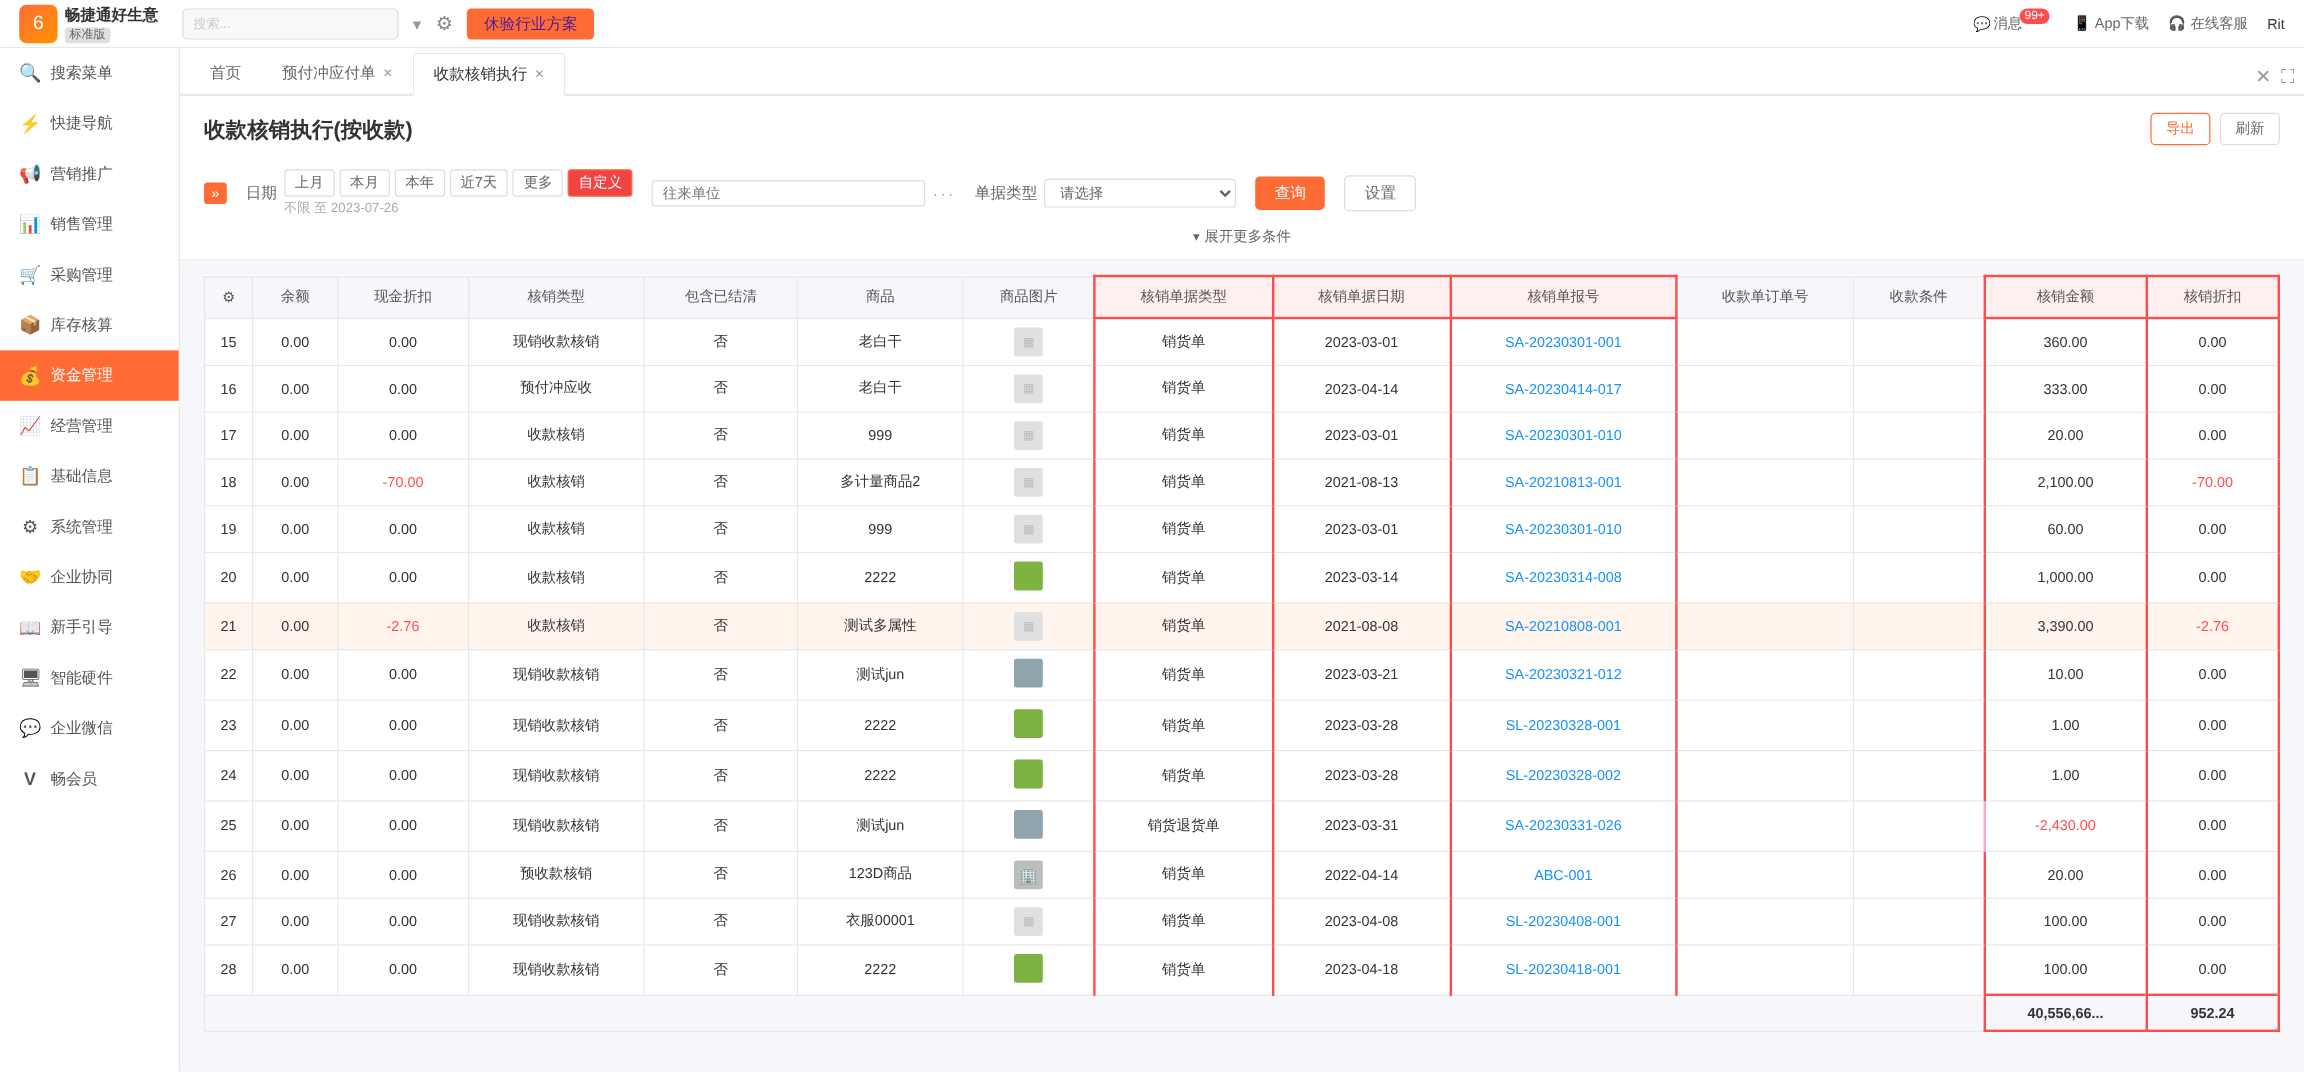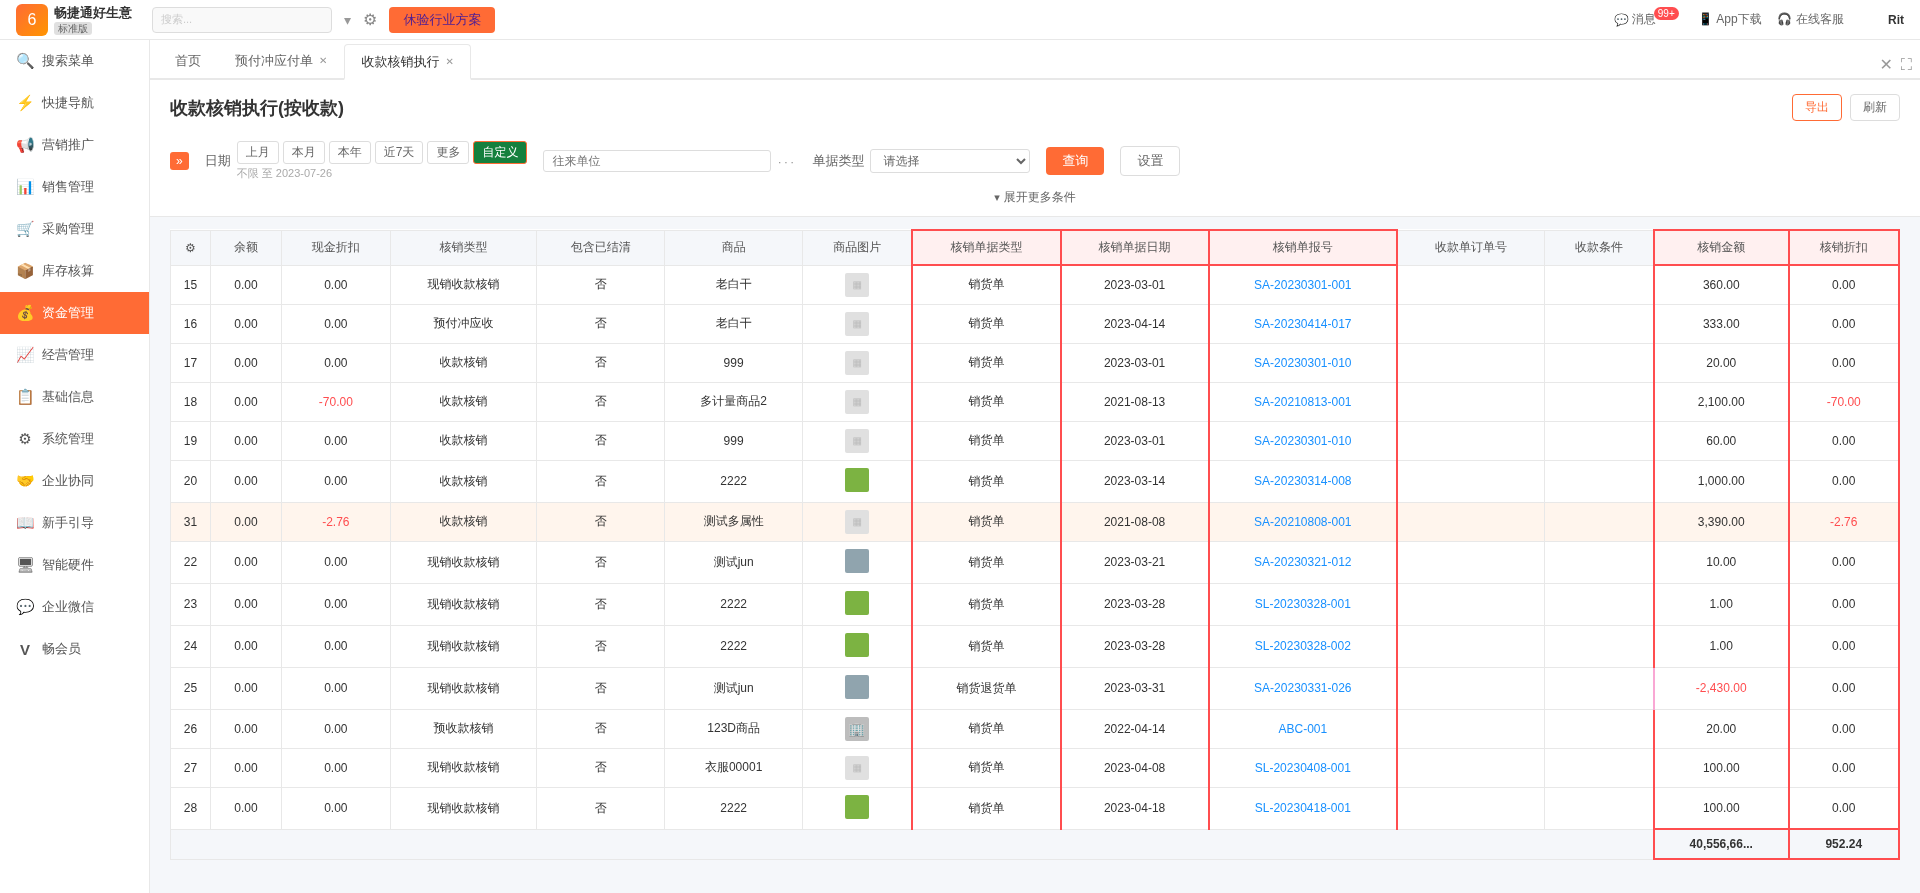--- a/index.html
+++ b/index.html
@@ -39,21 +39,21 @@
     .btn-export { background: #fff; border: 1px solid #ff6b35; color: #ff6b35; border-radius: 4px; padding: 4px 12px; font-size: 12px; cursor: pointer; display: flex; align-items: center; gap: 4px; }
     .btn-refresh { background: #fff; border: 1px solid #ddd; color: #666; border-radius: 4px; padding: 4px 12px; font-size: 12px; cursor: pointer; display: flex; align-items: center; gap: 4px; }
 
     
     .filter-bar { background: #fff; padding: 10px 20px; border-bottom: 1px solid #e8e8e8; }
     .filter-row { display: flex; align-items: center; gap: 16px; flex-wrap: wrap; }
     .filter-item { display: flex; align-items: center; gap: 6px; }
     .filter-label { color: #666; font-size: 13px; }
     .filter-date-buttons { display: flex; gap: 4px; }
     .filter-date-btn { padding: 2px 8px; border: 1px solid #ddd; border-radius: 3px; background: #fff; color: #666; font-size: 12px; cursor: pointer; }
-    .filter-date-btn.custom { background: #15803d; color: #fff; border-color: #ff6b35; }
+    .filter-date-btn.custom { background: #ef4444; color: #fff; border-color: #ff6b35; }
     .filter-date-range { color: #999; font-size: 11px; margin-top: 2px; }
     .filter-input { border: 1px solid #ddd; border-radius: 3px; padding: 3px 8px; font-size: 12px; color: #999; width: 160px; }
     .filter-select { border: 1px solid #ddd; border-radius: 3px; padding: 3px 8px; font-size: 12px; color: #666; width: 160px; background: #fff; }
     .btn-query { background: #ff6b35; color: #fff; border: none; border-radius: 4px; padding: 5px 16px; font-size: 13px; cursor: pointer; }
     .btn-setting { background: #fff; border: 1px solid #ddd; color: #666; border-radius: 4px; padding: 5px 16px; font-size: 13px; cursor: pointer; }
     .expand-more { display: flex; align-items: center; justify-content: center; gap: 4px; color: #666; font-size: 12px; cursor: pointer; margin-top: 8px; }
     .dots { color: #999; letter-spacing: 2px; }
 
     
     .table-container { padding: 12px 20px; overflow: auto; }
@@ -105,21 +105,21 @@
   <div class="top-bar-right">
     <span style="display:flex;align-items:center;gap:2px;cursor:pointer;">
       💬 <span>消息</span><sup class="badge">99+</sup>
     </span>
     <span style="cursor:pointer;">
       📱 <span>App下载</span>
     </span>
     <span style="cursor:pointer;">
       🎧 <span>在线客服</span>
     </span>
-    <span style="color:#333;font-weight:700;margin-left:28px;">Rit</span>
+    <span style="color:#333;font-weight:400;">Rit</span>
   </div>
 </div>
 
 <div class="main-layout">
 
   <div class="sidebar">
     <div class="sidebar-item">
       <span class="icon">🔍</span>
       <span>搜索菜单</span>
     </div>
@@ -364,21 +364,21 @@
       <td><div class="thumb has-img" style="background:#7cb342;"></div></td>
       <td style="border-left:2px solid #ff4d4f;border-right:2px solid #ff4d4f;">销货单</td>
       <td style="border-left:2px solid #ff4d4f;border-right:2px solid #ff4d4f;">2023-03-14</td>
       <td style="border-left:2px solid #ff4d4f;border-right:2px solid #ff4d4f;"><a class="link" href="#">SA-20230314-008</a></td>
       <td></td>
       <td></td>
       <td class="" style="border-left:2px solid #ff4d4f;border-right:2px solid #ff4d4f;">1,000.00</td>
       <td class="" style="border-left:2px solid #ff4d4f;border-right:2px solid #ff4d4f;">0.00</td>
     </tr>
               <tr class="highlighted">
-      <td>31</td>
+      <td>21</td>
       <td>0.00</td>
       <td class="negative">-2.76</td>
       <td>收款核销</td>
       <td>否</td>
       <td>测试多属性</td>
       <td><div class="thumb" style="background:#e0e0e0;font-size:10px;color:#bbb;">▦</div></td>
       <td style="border-left:2px solid #ff4d4f;border-right:2px solid #ff4d4f;">销货单</td>
       <td style="border-left:2px solid #ff4d4f;border-right:2px solid #ff4d4f;">2021-08-08</td>
       <td style="border-left:2px solid #ff4d4f;border-right:2px solid #ff4d4f;"><a class="link" href="#">SA-20210808-001</a></td>
       <td></td>

